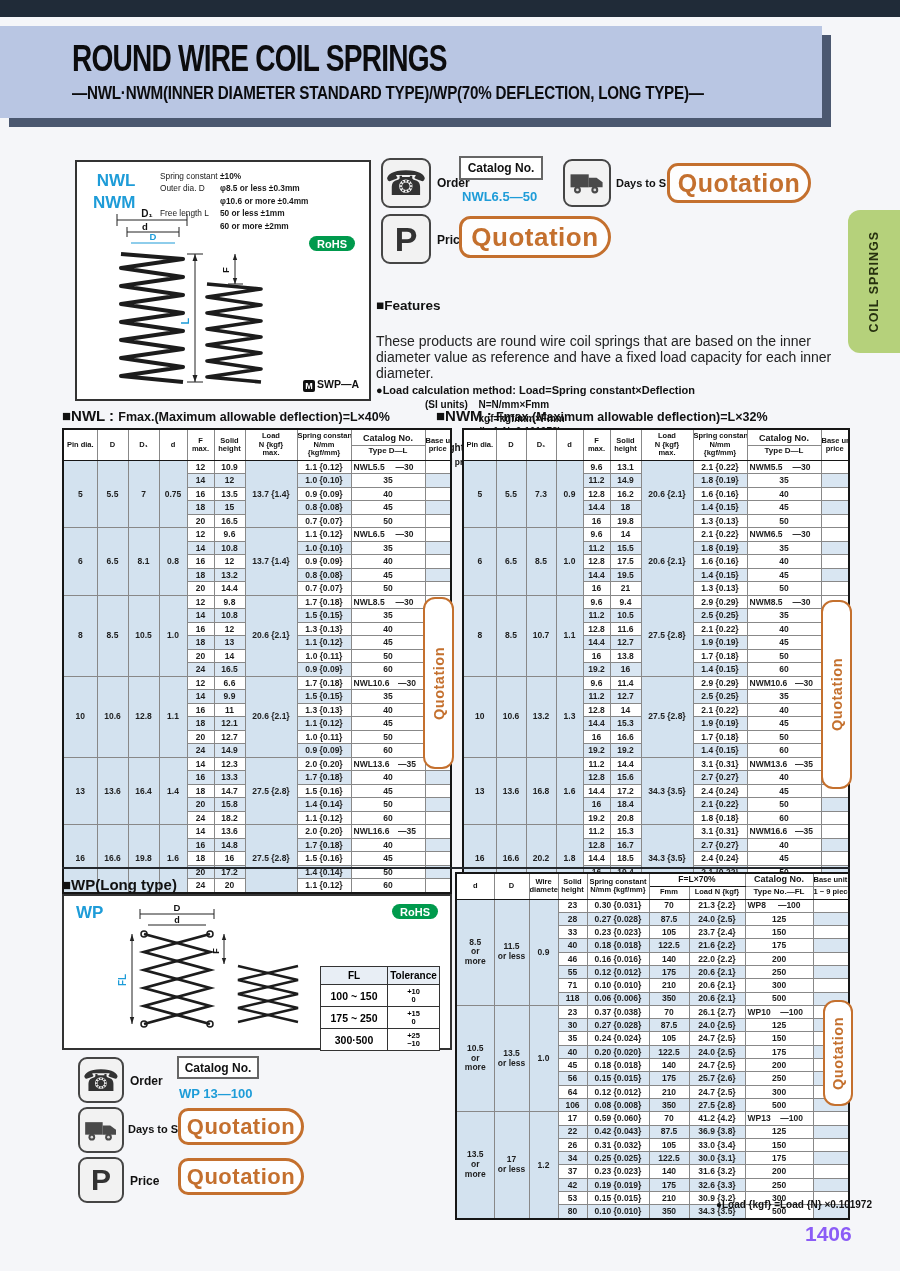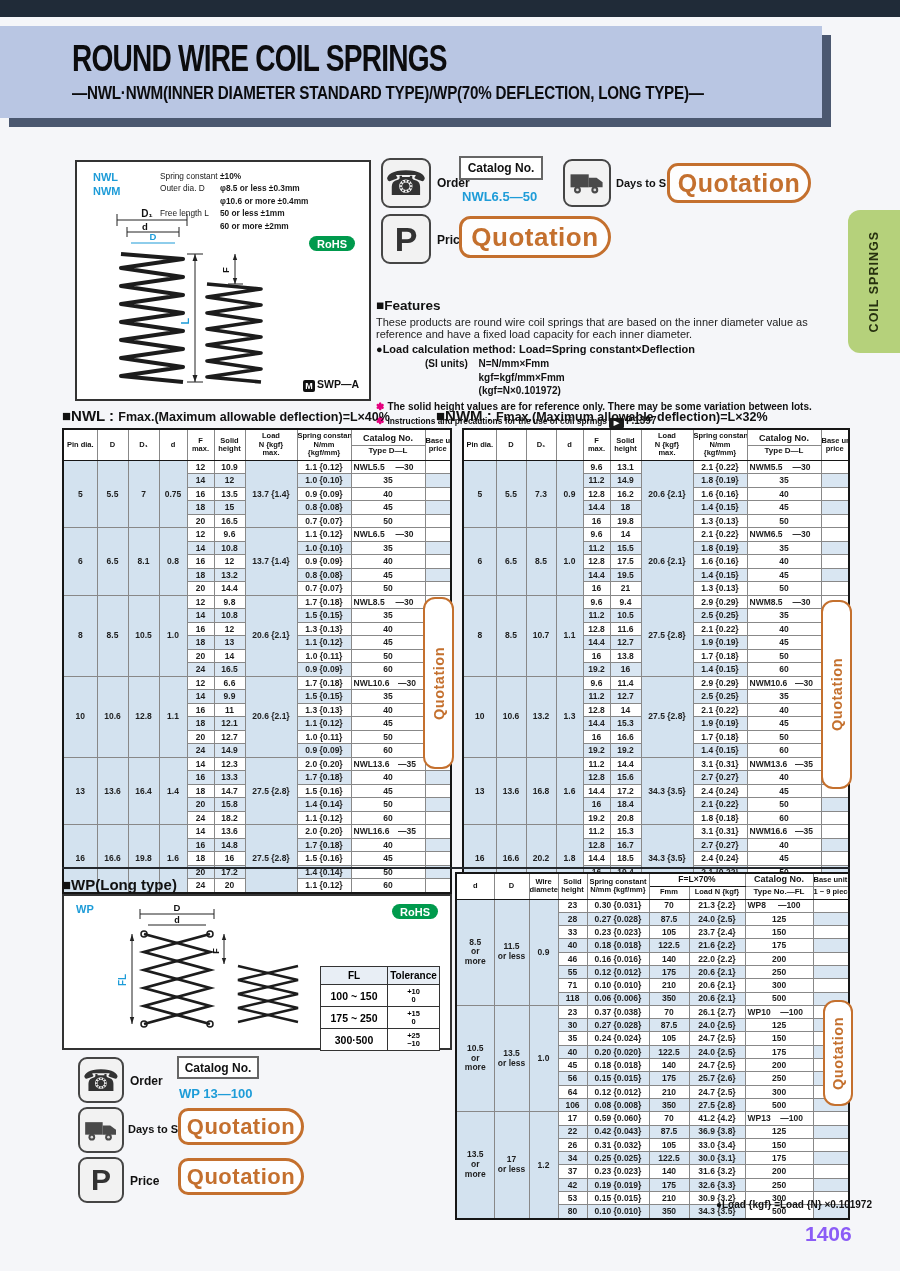--- a/index.html
+++ b/index.html
@@ -12,38 +12,38 @@
   .hdr{left:0;top:26px;width:822px;height:92px;background:#b9c6e3;box-shadow:9px 9px 0 0 #4b5870;}
   .hdr-title{position:absolute;left:72px;top:12px;font-size:36px;font-weight:bold;color:#0c0c0e;letter-spacing:-1px;transform:scaleX(.78);transform-origin:left;white-space:nowrap;}
   .hdr-sub{position:absolute;left:72px;top:56px;font-size:19px;font-weight:bold;color:#0c0c0e;transform:scaleX(.80);transform-origin:left;white-space:nowrap;letter-spacing:-.3px;}
 
   
   .side-tab{left:848px;top:210px;width:52px;height:143px;background:#b5d17b;border-radius:12px 0 0 12px;display:flex;align-items:center;justify-content:center;}
   .side-tab span{writing-mode:vertical-rl;transform:rotate(180deg);font-size:12.5px;font-weight:bold;color:#26300f;letter-spacing:1px;}
 
   
   .dbox{background:#fff;border:2px solid #333;}
-  .model-lbl{color:#1e9cd8;font-weight:bold;font-size:11px;line-height:1.3;}
+  .model-lbl{color:#1e9cd8;font-weight:bold;font-size:17px;line-height:1.3;text-align:right;}
   .spec{font-size:8.3px;color:#1a1a1a;line-height:1.5;}
   .spec .lab{display:inline-block;width:60px;font-weight:400;}
   .spec .val{font-weight:bold;}
   .rohs{background:#009a4d;color:#fff;font-weight:bold;font-size:11px;padding:1.5px 8px;border-radius:9px;display:inline-block;}
   .mat{font-size:10.5px;font-weight:bold;color:#111;padding-left:19px;}
   .mat .msq{display:inline-block;width:12px;height:12px;background:#111;color:#fff;font-size:9px;font-weight:bold;text-align:center;line-height:12px;border-radius:2px;margin-right:2px;vertical-align:-1px;}
 
   
   .sq-icon{border:2.5px solid #454545;border-radius:9px;background:#f2f2f2;display:flex;align-items:center;justify-content:center;color:#333;box-sizing:border-box;}
   .lbl{font-weight:bold;color:#111;}
   .catbox{border:2px solid #666;background:#fff;display:flex;align-items:center;justify-content:center;font-weight:bold;font-size:12px;color:#111;box-sizing:border-box;}
   .catno{color:#1e9cd8;font-weight:bold;font-size:13px;white-space:nowrap;}
   .qpill{border:3.5px solid #c4702e;border-radius:12px 22px 22px 12px;color:#c4702e;font-weight:bold;display:flex;align-items:center;justify-content:center;background:#fefefe;box-sizing:border-box;letter-spacing:.5px;}
 
   
   .feat-h{font-size:13.5px;font-weight:bold;color:#111;}
-  .feat-intro{font-size:11px;color:#222;margin-top:3px;width:472px;}
+  .feat-intro{font-size:14px;color:#222;margin-top:20px;width:472px;}
   .feat-method{font-size:11px;font-weight:bold;color:#111;margin-top:3px;}
   .feat-si{font-size:10px;font-weight:bold;color:#111;margin-left:49px;margin-top:2px;line-height:1.35;}
   .feat-si .si-lines{display:inline-block;vertical-align:top;margin-left:8px;}
   .note-line{font-size:10px;color:#111;margin-top:3px;font-weight:bold;}
   .note-line.small{font-size:8.4px;}
   .note-ic{color:#e5007e;font-size:10px;margin-right:3px;}
   .ref-ic{display:inline-block;width:15px;height:10px;background:#1a1a1a;color:#fff;font-size:7px;line-height:10px;text-align:center;border-radius:1px;margin:0 2px;vertical-align:-1px;}
 
   
   .sec-title{white-space:nowrap;color:#111;}

